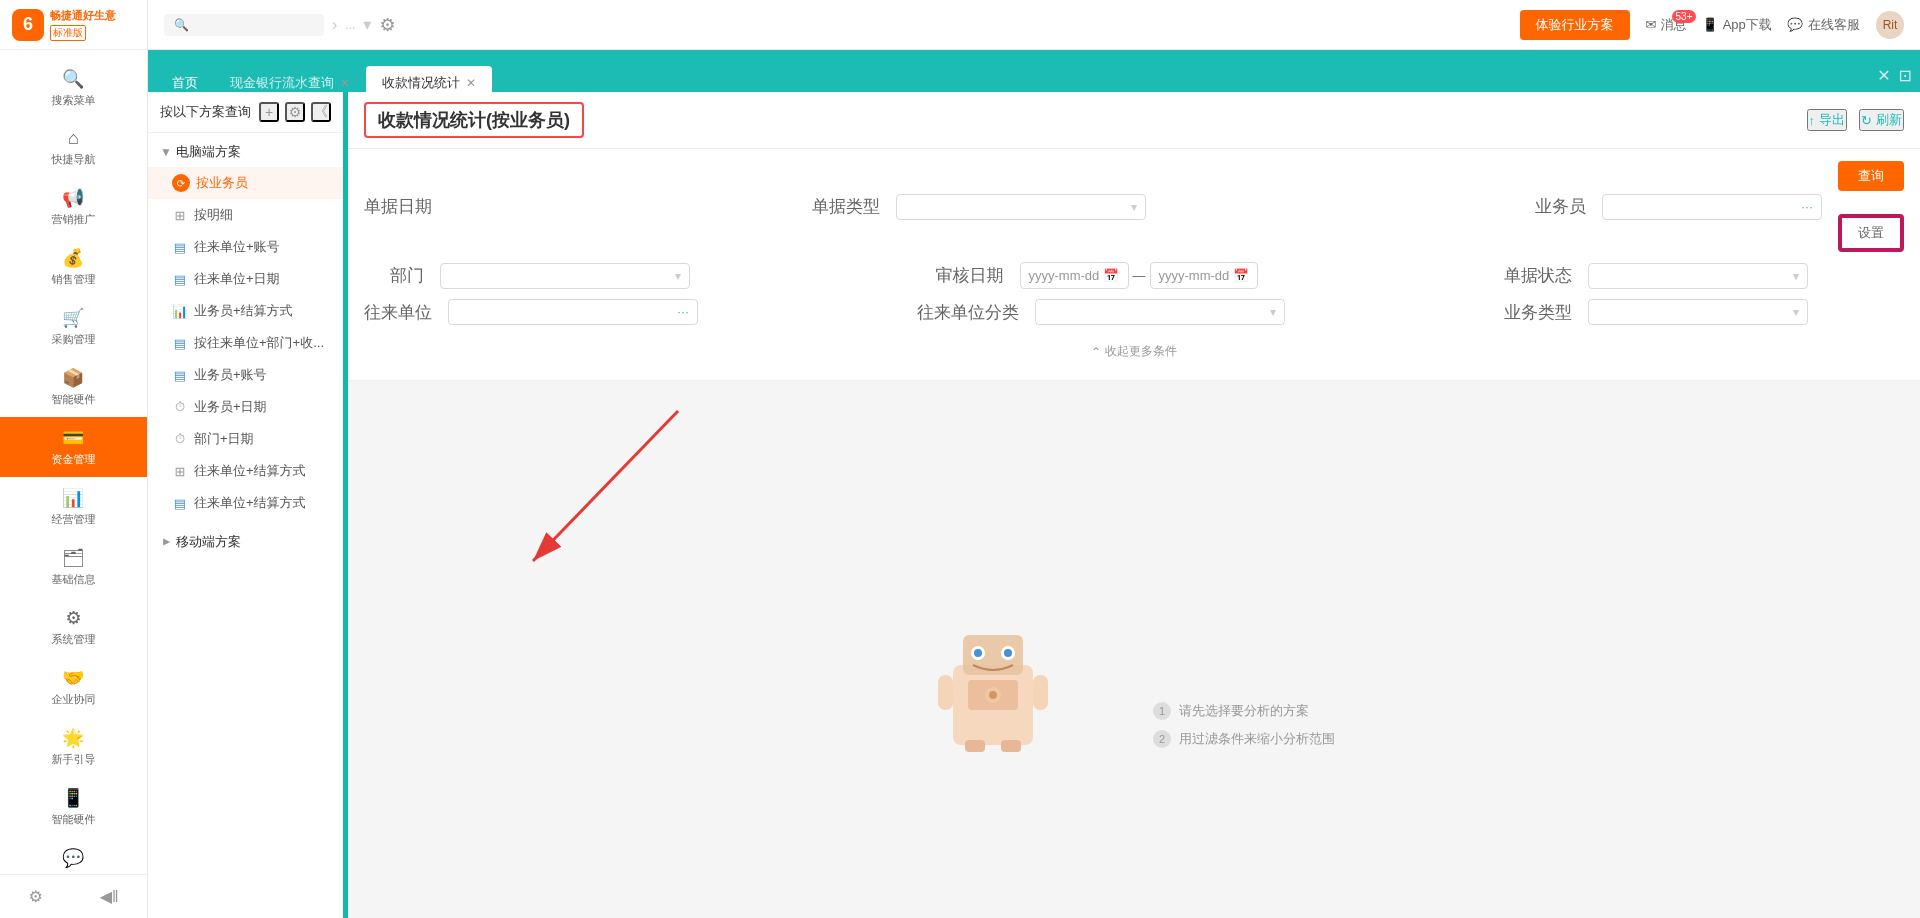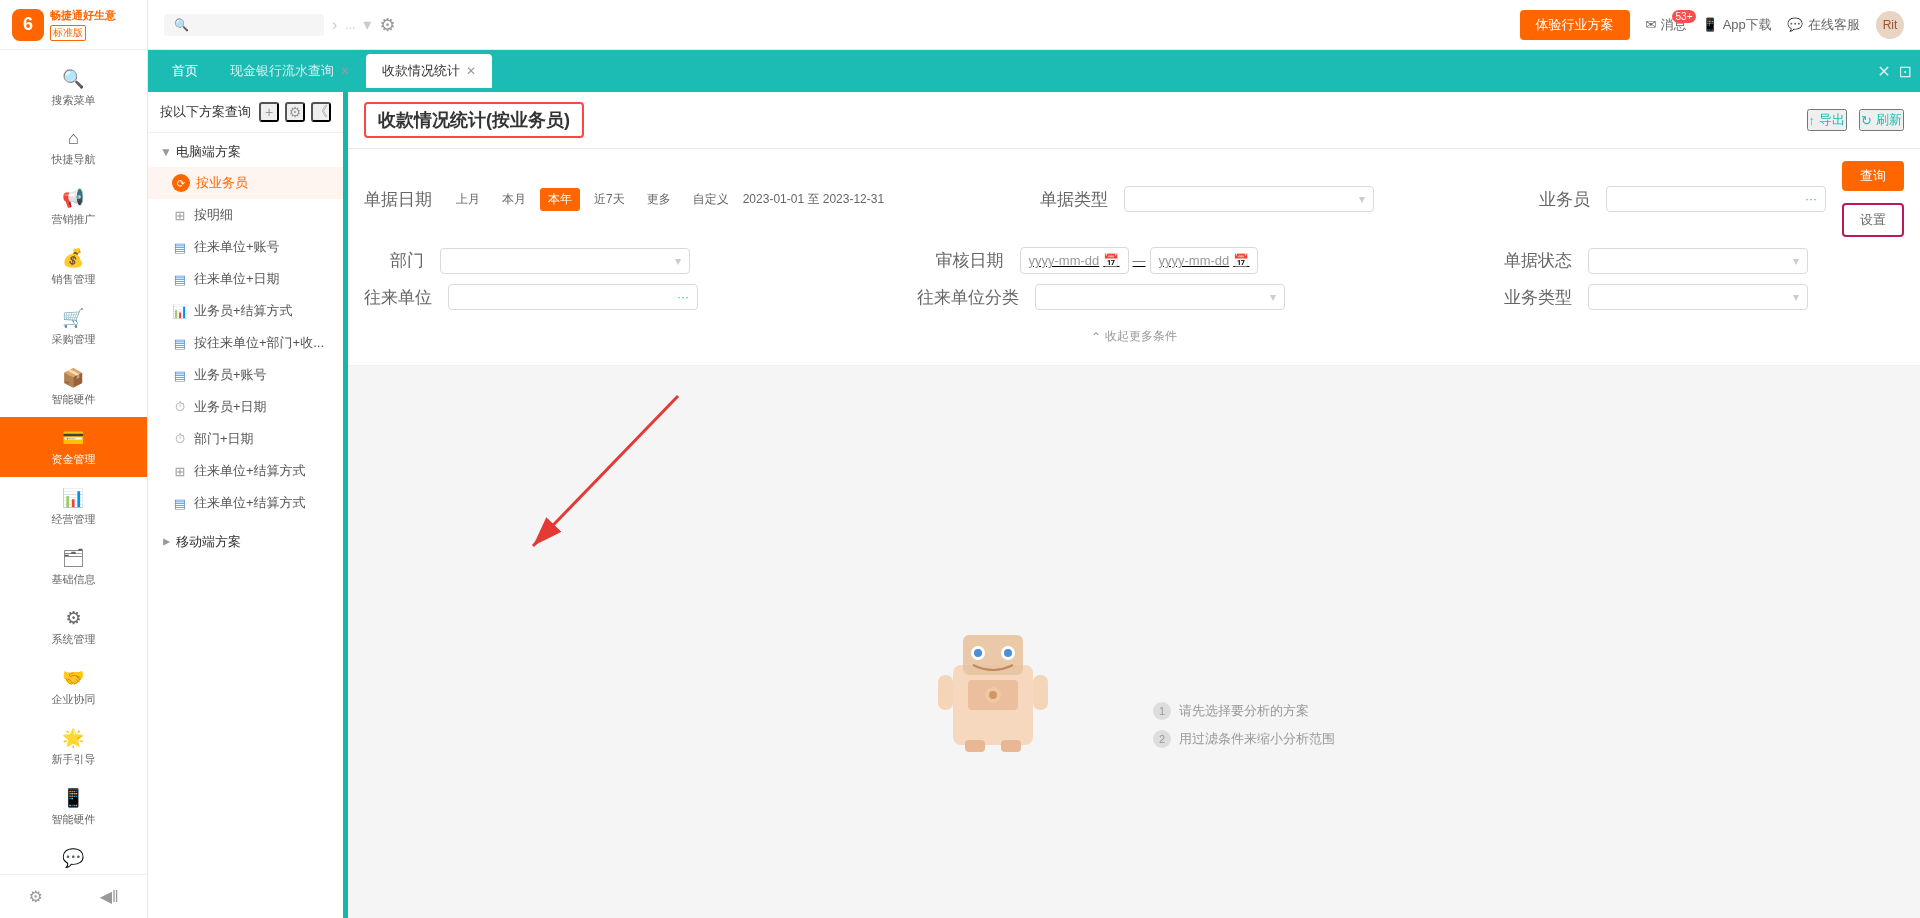--- a/index.html
+++ b/index.html
@@ -35,21 +35,21 @@
     .topbar-trial-btn { background: #ff6600; color: #fff; border: none; border-radius: 4px; padding: 6px 16px; font-size: 13px; cursor: pointer; }
     .topbar-right { display: flex; align-items: center; gap: 16px; }
     .topbar-msg { display: flex; align-items: center; gap: 4px; color: #666; font-size: 13px; cursor: pointer; position: relative; }
     .msg-badge { background: #ff4d4f; color: #fff; font-size: 10px; border-radius: 8px; padding: 1px 4px; position: absolute; top: -6px; right: -10px; }
     .topbar-app { display: flex; align-items: center; gap: 4px; color: #666; font-size: 13px; cursor: pointer; }
     .topbar-service { display: flex; align-items: center; gap: 4px; color: #666; font-size: 13px; cursor: pointer; }
     .topbar-user { display: flex; align-items: center; gap: 4px; color: #666; font-size: 13px; cursor: pointer; }
     .user-avatar { width: 28px; height: 28px; background: #e8d5c4; border-radius: 50%; display: flex; align-items: center; justify-content: center; font-size: 12px; color: #a0522d; }
 
     
-    .tab-bar { height: 42px; background: #1cbbb4; display: flex; align-items: center; padding: 4px 8px; }
+    .tab-bar { height: 42px; background: #1cbbb4; display: flex; align-items: flex-start; padding: 16px 8px; }
     .tab-item { display: flex; align-items: center; gap: 6px; padding: 8px 16px; color: rgba(255,255,255,0.8); font-size: 13px; cursor: pointer; border-radius: 4px 4px 0 0; }
     .tab-item.home { color: #fff; font-weight: 500; }
     .tab-item.active { background: #fff; color: #333; }
     .tab-item .tab-close { font-size: 12px; color: #999; cursor: pointer; }
     .tab-bar-right { margin-left: auto; display: flex; gap: 8px; }
     .tab-bar-btn { color: rgba(255,255,255,0.8); font-size: 16px; cursor: pointer; }
 
     
     .page-content { flex: 1; background: #f5f5f5; display: flex; overflow: hidden; }
 
@@ -87,25 +87,25 @@
     .filter-date-group { display: flex; align-items: center; gap: 6px; }
     .date-btn { padding: 3px 8px; font-size: 12px; color: #666; cursor: pointer; border-radius: 3px; border: none; background: none; }
     .date-btn.active { background: #ff6600; color: #fff; border-radius: 3px; }
     .date-range { font-size: 12px; color: #666; }
 
     .filter-select { display: flex; align-items: center; border: 1px solid #d9d9d9; border-radius: 4px; padding: 5px 8px; min-width: 200px; cursor: pointer; background: #fff; }
     .filter-select-text { flex: 1; color: #999; font-size: 13px; }
     .filter-select-arrow { color: #ccc; font-size: 12px; }
     .filter-select-more { color: #1cbbb4; font-size: 12px; cursor: pointer; margin-left: 4px; }
 
-    .date-input-group { display: flex; align-items: center; gap: 4px; text-decoration: underline; }
+    .date-input-group { display: flex; align-items: center; gap: 4px; }
     .date-input { border: 1px solid #d9d9d9; border-radius: 4px; padding: 5px 8px; font-size: 13px; color: #999; cursor: pointer; display: flex; align-items: center; gap: 4px; }
     .date-dash { color: #666; }
     .btn-query { background: #ff6600; color: #fff; border: none; border-radius: 4px; padding: 6px 16px; font-size: 13px; cursor: pointer; }
-    .btn-settings { background: #fff; color: #666; border: 2px solid #be185d; border-radius: 4px; padding: 6px 16px; font-size: 13px; cursor: pointer; }
+    .btn-settings { background: #fff; color: #666; border: 4px solid #be185d; border-radius: 4px; padding: 6px 16px; font-size: 13px; cursor: pointer; margin-top: 11px; }
 
     .collapse-bar { text-align: center; padding: 8px; color: #999; font-size: 12px; cursor: pointer; display: flex; align-items: center; justify-content: center; gap: 4px; }
 
     
     .content-area { flex: 1; background: #f5f5f5; display: flex; flex-direction: column; align-items: center; justify-content: flex-end; padding-bottom: 60px; position: relative; overflow: hidden; }
 
     
     .empty-state { display: flex; flex-direction: column; align-items: center; justify-content: flex-end; height: 100%; width: 100%; padding-bottom: 80px; }
     .empty-steps { text-align: left; margin-left: 40px; }
     .empty-step { display: flex; align-items: flex-start; gap: 8px; margin-bottom: 10px; color: #999; font-size: 13px; }
@@ -346,29 +346,20 @@
               <span>↻</span>
               <span>刷新</span>
             </button>
           </div>
         </div>
 
         <div class="filter-area">
 
           <div class="filter-row">
             <span class="filter-label">单据日期</span>
-            <div class="filter-date-group">
-              <button class="date-btn">上月</button>
-              <button class="date-btn">本月</button>
-              <button class="date-btn active">本年</button>
-              <button class="date-btn">近7天</button>
-              <button class="date-btn">更多</button>
-              <button class="date-btn">自定义</button>
-              <span class="date-range">2023-01-01 至 2023-12-31</span>
-            </div>
             <div style="flex:1;"></div>
             <span class="filter-label">单据类型</span>
             <div class="filter-select" style="min-width:250px;">
               <span class="filter-select-text"></span>
               <span class="filter-select-arrow">▾</span>
             </div>
             <div style="flex:1;"></div>
             <span class="filter-label">业务员</span>
             <div class="filter-select" style="min-width:220px;">
               <span class="filter-select-text"></span>

